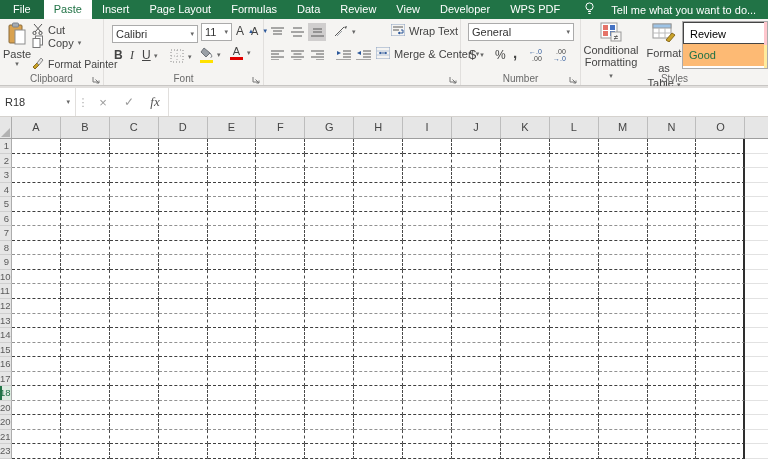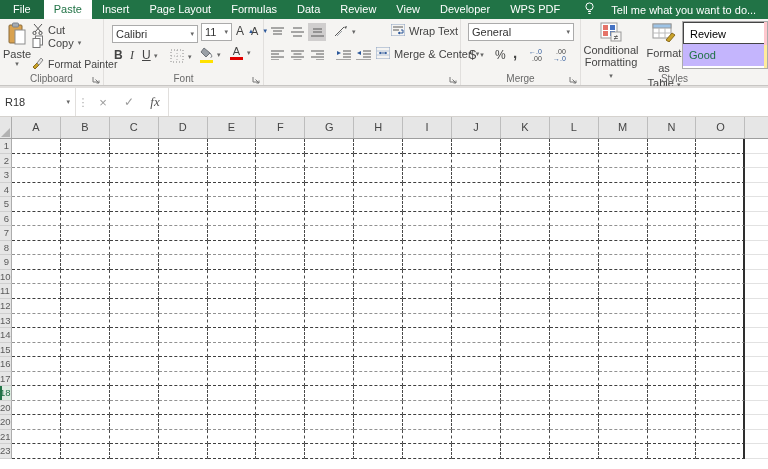--- a/index.html
+++ b/index.html
@@ -316,21 +316,21 @@
         <span>,</span>
       </div>
       <div class="abs decnum" style="left:68px;top:29px">
         <div><span class="arr">←.0</span></div>
         <div><span>.00</span></div>
       </div>
       <div class="abs decnum" style="left:92px;top:29px">
         <div><span>.00</span></div>
         <div><span class="arr">→.0</span></div>
       </div>
-      <div class="glabel">Merge</div>
+      <div class="glabel">Number</div>
       <span class="launcher">
         <svg width="8" height="8" viewBox="0 0 8 8">
             <path d="M1 1v5h5" fill="none" stroke="#777"></path>
             <path d="M3.5 3.5L7 7M7 4.5V7H4.5" fill="none" stroke="#777"></path>
           </svg>
       </span>
     </div>
 
     <div class="group" style="left:581px;width:187px;border-right:none">
       <div class="abs bigbtn" style="left:2px;top:3px;width:56px;line-height:12px">
@@ -356,21 +356,21 @@
               <path d="M7 6v10M13 6v10M1 11h18" stroke="#bbb"></path>
               <path d="M14 18l6-7 3 2-6 7z" fill="#C9A227" stroke="#8A6B1F"></path>
             </svg>
         </span>
         <div><span>Format as</span></div>
         <div><span>Table</span> <span class="dd">▾</span></div>
       </div>
       <div class="gallery" style="left:101px;top:2px;right:0;height:48px">
 
         <div class="stylecell normal" style="background: rgb(255, 255, 255); color: rgb(0, 0, 0);">Review</div>
-          <div class="stylecell" style="background: #c4b5fd; color: rgb(30, 113, 69);">Good</div>
+          <div class="stylecell" style="background: #fdba74; color: rgb(30, 113, 69);">Good</div>
           <div class="galedge" style="background: linear-gradient(rgb(255, 199, 206) 0px, rgb(255, 199, 206) 50%, rgb(255, 235, 156) 50%, rgb(255, 235, 156) 100%);"></div>
       </div>
       <div class="glabel">Styles</div>
     </div>
   </div>
 
   <div class="formulabar">
     <div class="namebox">
       <span>R18</span>
       <span class="dd">▾</span>

